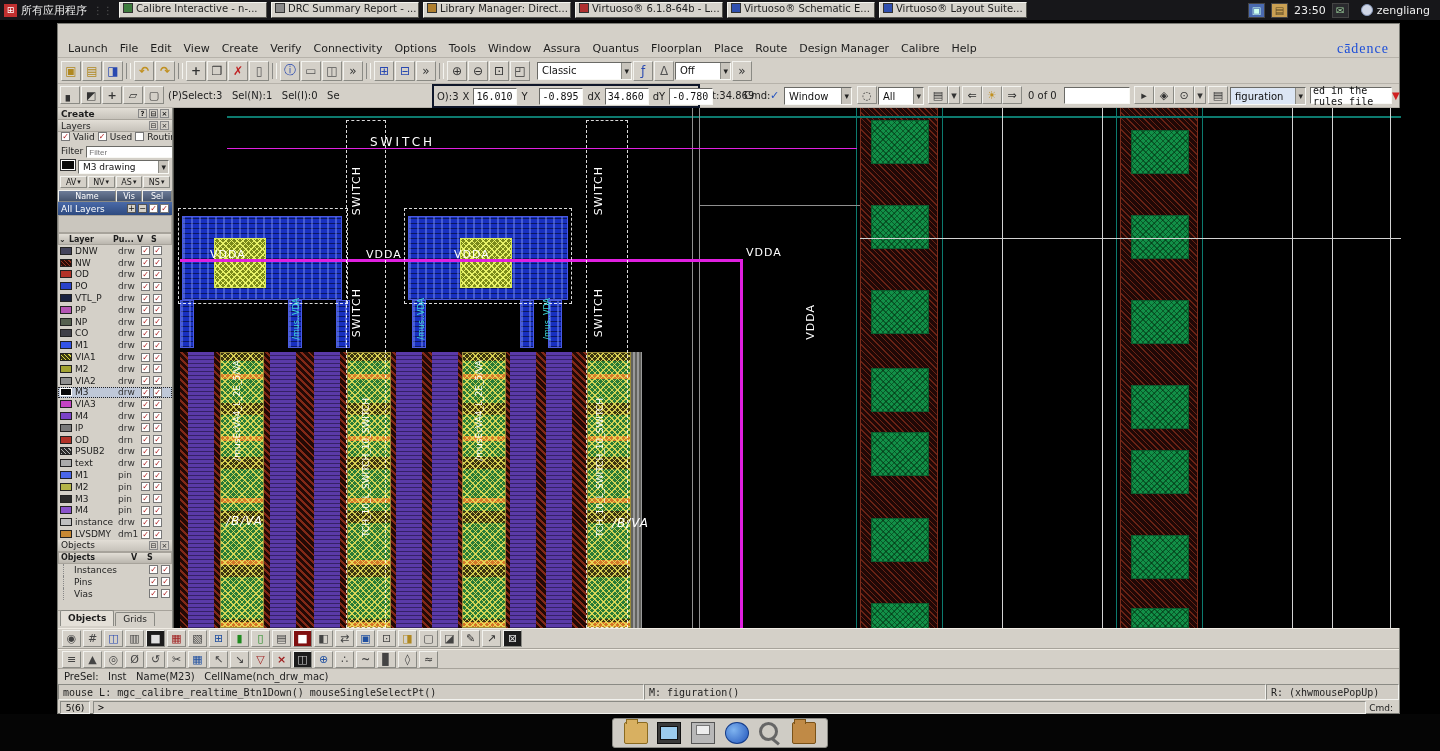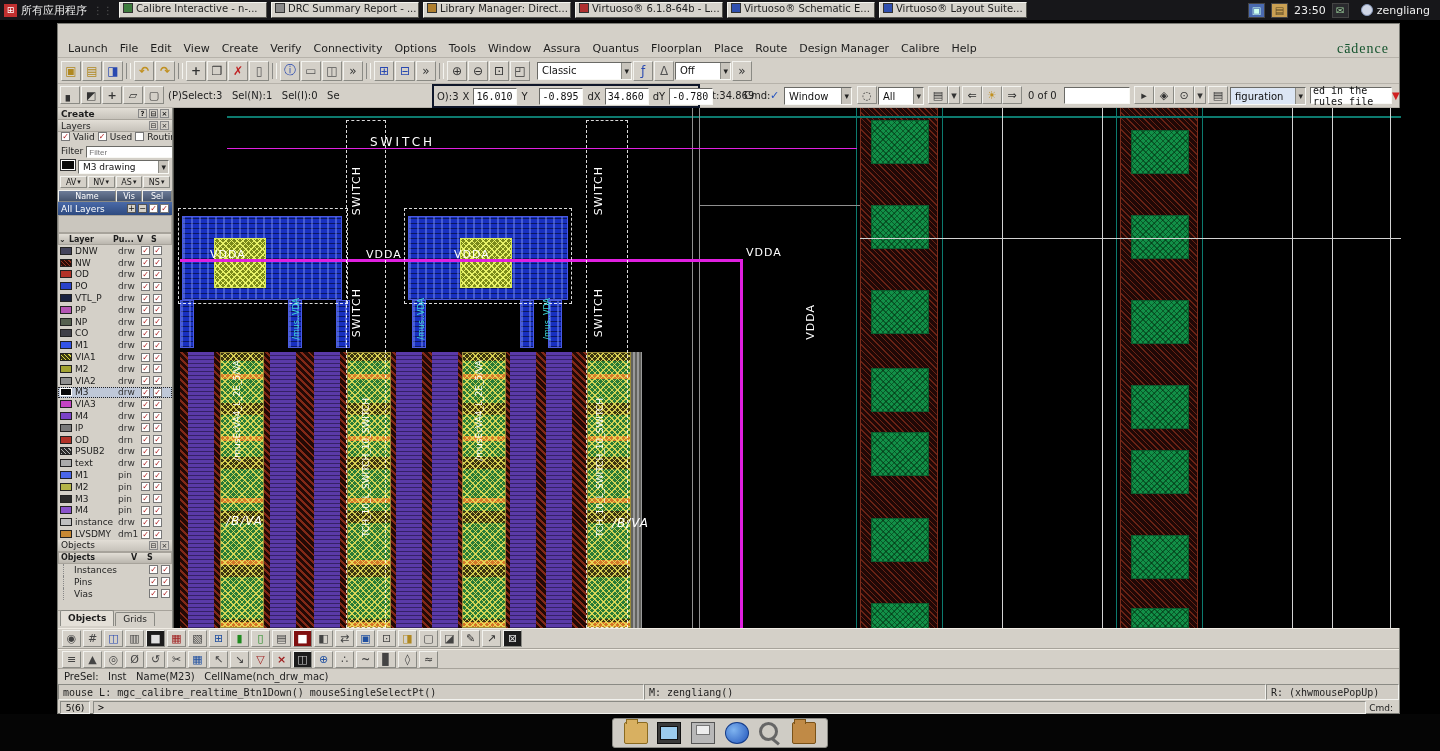--- a/index.html
+++ b/index.html
@@ -24,21 +24,21 @@
   
   .desk{background:#000;z-index:1}
 
   
   .vwin{left:57px;top:23px;width:1343px;height:691px;background:#d4d0c8;border:1px solid #7b7b75;z-index:5}
   .titlebar{left:0;top:0;width:100%;height:16px;background:#d4d0c8;border-bottom:1px solid #a7a39b;
             display:flex;align-items:center;justify-content:center;font-size:11px;font-weight:bold;color:#1d1d1d}
   .title-ic{position:absolute;left:3px;top:2px;width:11px;height:11px;background:linear-gradient(135deg,#b03030 50%,#2a50b0 50%);border:1px solid #333}
   .menubar{left:0;top:16px;width:100%;height:18px;display:flex;align-items:center;padding:0 4px;border-bottom:1px solid #b6b2aa}
   .menu-item{font-size:11px;color:#1d1d1d;padding:1px 6px;white-space:nowrap}
-  .brand{position:absolute;right:10px;top:1px;font-family:"Liberation Serif","DejaVu Serif",serif;font-size:14px;color:#14532d;letter-spacing:1px}
+  .brand{position:absolute;right:10px;top:1px;font-family:"Liberation Serif","DejaVu Serif",serif;font-size:14px;color:#1d4ed8;letter-spacing:1px}
 
   .toolbar1{left:0;top:34px;width:100%;height:26px;display:flex;align-items:center;gap:1px;padding:0 3px;border-bottom:1px solid #b6b2aa}
   .toolbar2{left:0;top:60px;width:100%;height:24px;border-bottom:1px solid #b6b2aa}
   .ti{width:20px;height:20px;display:flex;align-items:center;justify-content:center;font-size:12px;color:#333;
       background:#d4d0c8;border:1px solid;border-color:#f2f2ee #8a8a84 #8a8a84 #f2f2ee}
   .ti2{width:20px;height:18px;font-size:11px}
   .combo{display:inline-flex;align-items:center;background:#fff;border:1px solid;border-color:#6a6a66 #f8f8f4 #f8f8f4 #6a6a66;
          height:18px;font-size:10px;padding-left:4px;color:#111;white-space:nowrap;overflow:hidden}
   .combo::after{content:"▾";margin-left:auto;background:#c8c4bc;border-left:1px solid #8a8a84;font-size:9px;padding:0 2px;
                 height:100%;display:flex;align-items:center;color:#222}
@@ -854,21 +854,21 @@
 
         <span class="bti" style="color:#333">≈</span>
 
     </div>
 
     <div class="abs status1">
       <span>PreSel:   Inst   Name(M23)   CellName(nch_drw_mac)</span>
     </div>
     <div class="abs status2">
       <span class="sfield" style="width:586px">mouse L: mgc_calibre_realtime_Btn1Down() mouseSingleSelectPt()</span>
-      <span class="sfield" style="width:622px">M: zengliang()</span>
+      <span class="sfield" style="width:622px">M: figuration()</span>
       <span class="sfield" style="flex:1">R: (xhwmousePopUp)</span>
     </div>
     <div class="abs status3">
       <span class="pgbox">5(6)</span>
       <span class="promptbox">&gt;</span>
       <span class="cmdlbl">Cmd:</span>
     </div>
   </div>
 
   <div class="abs bstrip">

